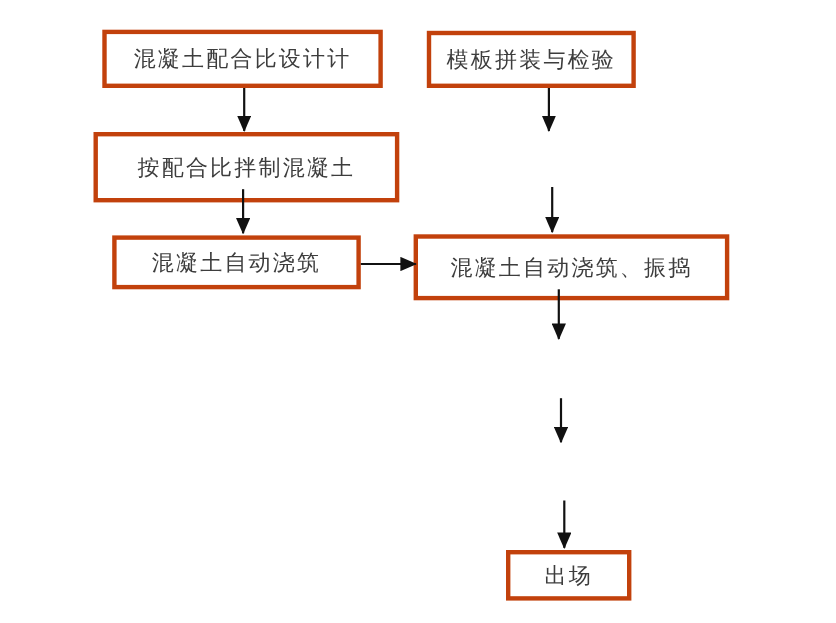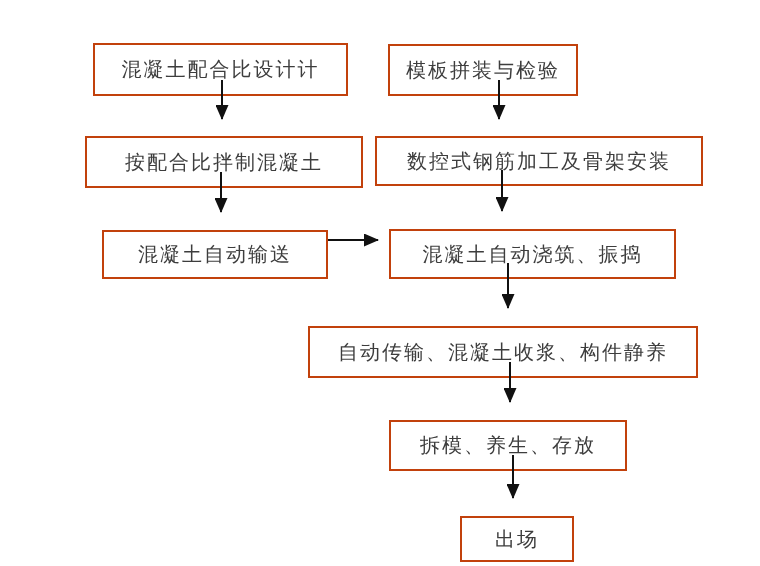--- a/index.html
+++ b/index.html
@@ -12,39 +12,38 @@
   .canvas {
     position: relative;
     width: 760px;
     height: 566px;
     background: #ffffff;
     overflow: hidden;
   }
   .node {
     position: absolute;
     box-sizing: border-box;
-    border: 2px solid #c2410c;
+    border: 4px solid #c2410c;
     background: #ffffff;
     color: #3d3d3d;
     font-size: 20px;
     letter-spacing: 2px;
     display: flex;
     align-items: center;
     justify-content: center;
     text-align: center;
     white-space: nowrap;
-    margin-top: 16px;
   }
   
   .n0 { left: 93px;  top: 27px;  width: 255px; height: 53px; }
   .n1 { left: 388px; top: 28px;  width: 190px; height: 52px; }
-  .n2 { left: 85px;  top: 120px; width: 278px; height: 52px; }
+  .n2 { left: 85px;  top: 120px; width: 278px; height: 64px; }
   .n3 { left: 375px; top: 120px; width: 328px; height: 50px; }
   .n4 { left: 102px; top: 214px; width: 226px; height: 49px; }
-  .n5 { left: 389px; top: 213px; width: 287px; height: 50px; }
+  .n5 { left: 376px; top: 213px; width: 287px; height: 60px; }
   .n6 { left: 308px; top: 310px; width: 390px; height: 52px; }
   .n7 { left: 389px; top: 404px; width: 238px; height: 51px; }
   .n8 { left: 460px; top: 500px; width: 114px; height: 46px; }
   .arrow-layer {
     position: absolute;
     left: 0; top: 0;
     width: 760px; height: 566px;
     pointer-events: none;
   }
 </style>
@@ -52,29 +51,26 @@
 <body>
 
 <div class="canvas">
 
   <div class="node n0">混凝土配合比设计计</div>
 
   <div class="node n1">模板拼装与检验</div>
 
   <div class="node n2">按配合比拌制混凝土</div>
 
-  <div class="node n3">数控式钢筋加工及骨架安装</div>
 
-  <div class="node n4">混凝土自动输送</div>
+  <div class="node n4">混凝土自动浇筑</div>
 
   <div class="node n5">混凝土自动浇筑、振捣</div>
 
-  <div class="node n6">自动传输、混凝土收浆、构件静养</div>
 
-  <div class="node n7">拆模、养生、存放</div>
 
   <div class="node n8">出场</div>
 
   <svg class="arrow-layer" width="760" height="566" viewBox="0 0 760 566" xmlns="http://www.w3.org/2000/svg">
     <defs>
       <marker id="ah" markerUnits="userSpaceOnUse" markerWidth="15" markerHeight="13" refX="14" refY="6.5" orient="auto">
         <path d="M0,0 L15,6.5 L0,13 Z" fill="#111111"></path>
       </marker>
     </defs>
     <line x1="222" y1="80" x2="222" y2="119" stroke="#111111" stroke-width="2" marker-end="url(#ah)"></line>

